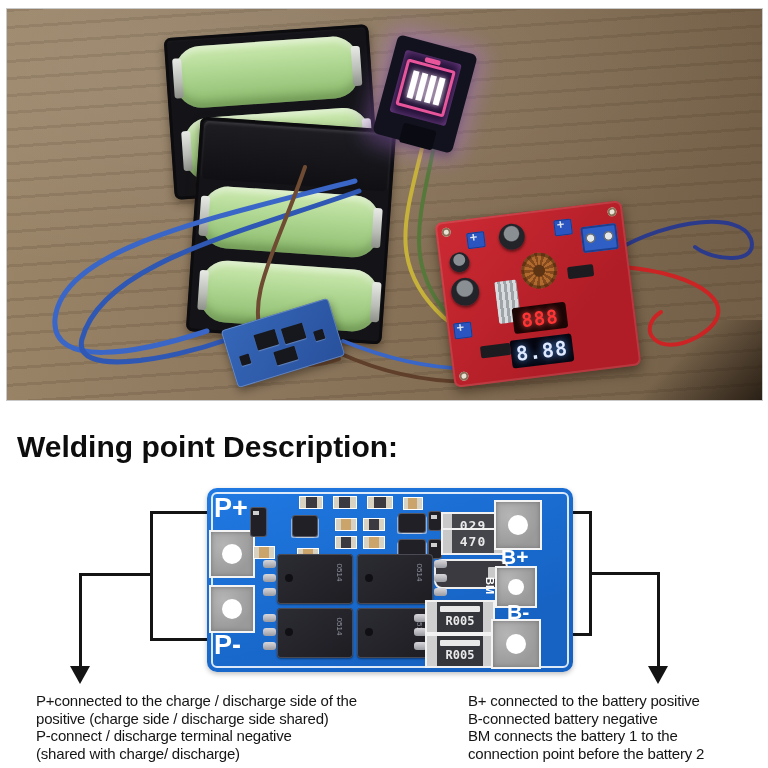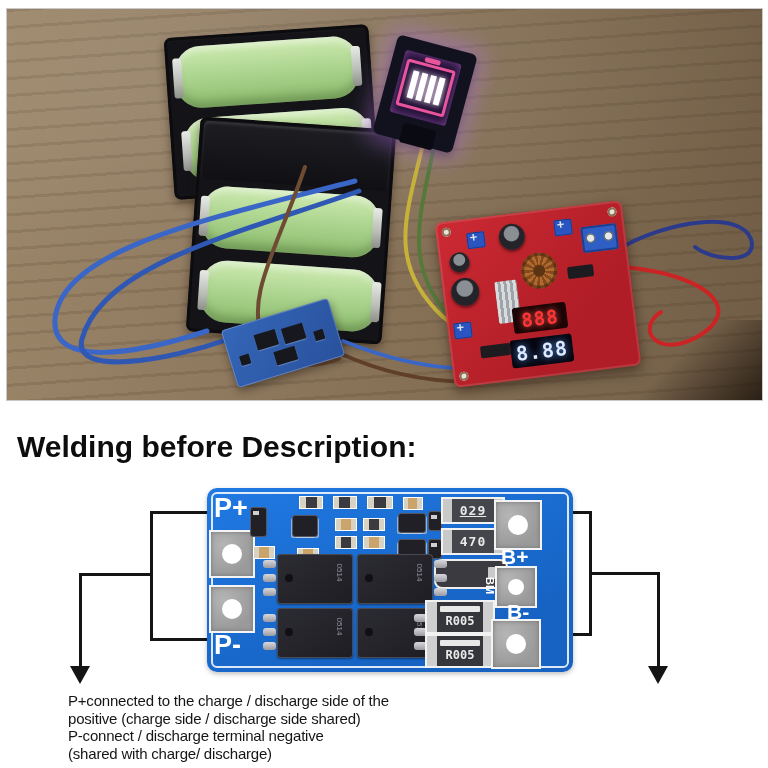--- a/index.html
+++ b/index.html
@@ -112,21 +112,21 @@
   .diode{position:absolute;background:#3a3a40;border:2px solid #eee;border-radius:8px;}
   .diode::after{content:"";position:absolute;right:10px;top:6px;width:8px;height:12px;background:#c9c9c9;border-radius:1px;}
   .smd{position:absolute;border:1px solid #fff;background:linear-gradient(90deg,#d8d2c2 0 25%,#caa46a 25% 75%,#d8d2c2 75%);}
   .smd.dk{background:linear-gradient(90deg,#d8d2c2 0 25%,#3a3a40 25% 75%,#d8d2c2 75%);}
   .sot{position:absolute;background:#202026;border-radius:2px;box-shadow:0 0 0 1px #55555f, 2px 2px 0 0 rgba(220,220,225,.6), -2px 2px 0 0 rgba(220,220,225,.6);}
   .sotv{position:absolute;background:#202026;border-radius:2px;box-shadow:0 0 0 1px #55555f;}
   .sotv::after{content:"";position:absolute;left:2px;top:3px;width:6px;height:4px;background:#cfcfcf;}
 
   .note{position:absolute;margin:0;white-space:pre-line;color:#151515;font-size:15px;line-height:17.5px;
     letter-spacing:-0.2px;font-weight:500;}
-  .note.left{left:68px;top:222px;width:360px;}
+  .note.left{left:36px;top:222px;width:360px;}
   .note.right{left:468px;top:222px;width:290px;}
 </style>
 </head>
 <body>
 
 <div class="page">
 
   <div class="photo">
 
     <div class="holder holder1">
@@ -199,21 +199,21 @@
       <div class="chip" style="left:30px;top:14px;width:22px;height:16px;"></div>
       <div class="chip" style="left:58px;top:16px;width:22px;height:16px;"></div>
       <div class="chip" style="left:44px;top:36px;width:22px;height:14px;"></div>
       <div class="chip" style="left:10px;top:30px;width:10px;height:10px;"></div>
       <div class="chip" style="left:88px;top:28px;width:10px;height:10px;"></div>
     </div>
 
     <div class="corner-shadow"></div>
   </div>
 
-  <h1 class="heading">Welding before Description:</h1>
+  <h1 class="heading">Welding point Description:</h1>
 
   <div class="diagram">
 
     <div class="cline" style="left:150px;top:41px;width:57px;height:3px;"></div>
     <div class="cline" style="left:150px;top:41px;width:3px;height:130px;"></div>
     <div class="cline" style="left:150px;top:168px;width:57px;height:3px;"></div>
     <div class="cline" style="left:79px;top:103px;width:74px;height:3px;"></div>
     <div class="cline" style="left:79px;top:103px;width:3px;height:95px;"></div>
     <div class="arrow-down" style="left:70px;top:196px;"></div>
 
@@ -240,21 +240,21 @@
       <div class="smd" style="left:196px;top:9px;width:18px;height:11px;"></div>
       <div class="smd" style="left:128px;top:30px;width:20px;height:11px;"></div>
       <div class="smd dk" style="left:156px;top:30px;width:20px;height:11px;"></div>
       <div class="smd dk" style="left:128px;top:48px;width:20px;height:11px;"></div>
       <div class="smd" style="left:156px;top:48px;width:20px;height:11px;"></div>
       <div class="sot" style="left:192px;top:26px;width:26px;height:18px;"></div>
       <div class="sot" style="left:192px;top:52px;width:26px;height:18px;"></div>
       <div class="sotv" style="left:222px;top:24px;width:12px;height:18px;"></div>
       <div class="sotv" style="left:222px;top:52px;width:12px;height:18px;"></div>
 
-      <div class="cmp-box res-dark" style="left:234px;top:9px;width:60px;height:23px;text-decoration:underline;">
+      <div class="cmp-box res-dark" style="left:234px;top:24px;width:60px;height:23px;text-decoration:underline;">
         <span>029</span>
       </div>
       <div class="cmp-box res-dark" style="left:234px;top:40px;width:60px;height:23px;">
         <span>470</span>
       </div>
       <div class="diode" style="left:227px;top:71px;width:70px;height:26px;"></div>
 
       <div class="fet" style="left:70px;top:66px;">
         <span class="mark">0514</span>
         </div>
@@ -294,14 +294,18 @@
       <div class="pad small" style="left:288px;top:78px;width:38px;height:38px;"></div>
       <span class="pcb-lbl lbl-bmid" style="left:274px;top:92px;">BM</span>
       <span class="pcb-lbl lbl-bm2" style="left:300px;top:113px;">B-</span>
       <div class="pad" style="left:284px;top:131px;width:46px;height:46px;"></div>
     </div>
 
     <p class="note left">P+connected to the charge / discharge side of the
 positive (charge side / discharge side shared)
 P-connect / discharge terminal negative
 (shared with charge/ discharge)</p>
+    <p class="note right">B+ connected to the battery positive
+B-connected battery negative
+BM connects the battery 1 to the
+connection point before the battery 2</p>
   </div>
 </div>
 
 </body></html>

